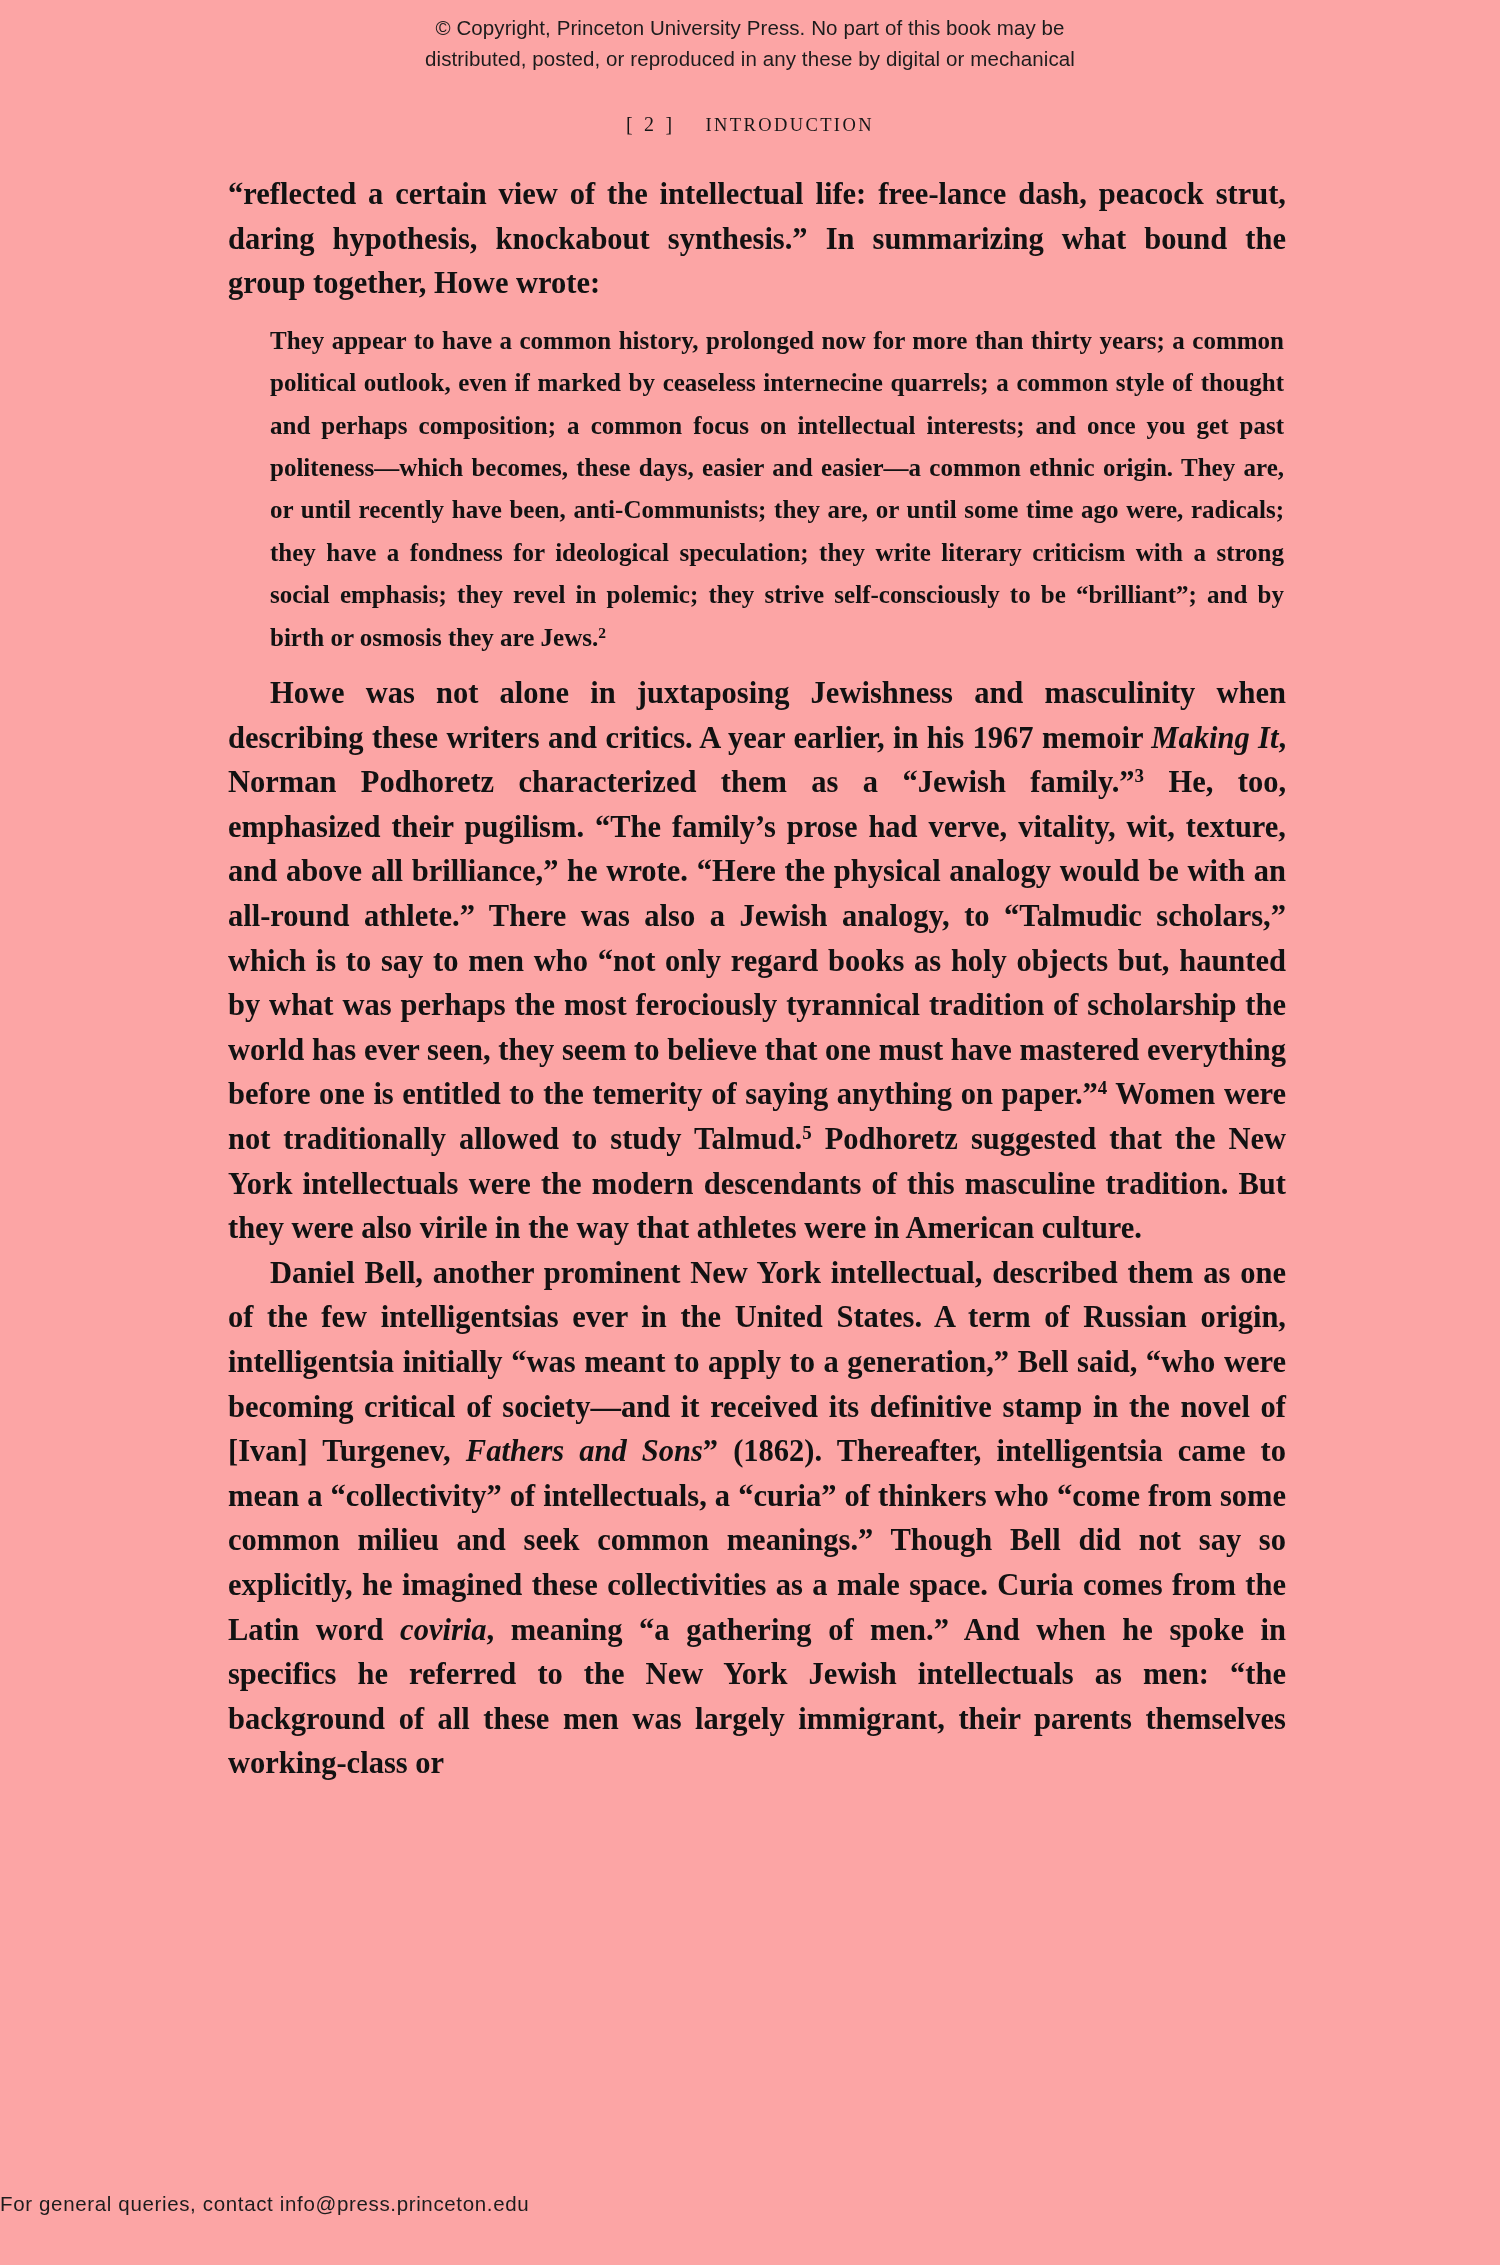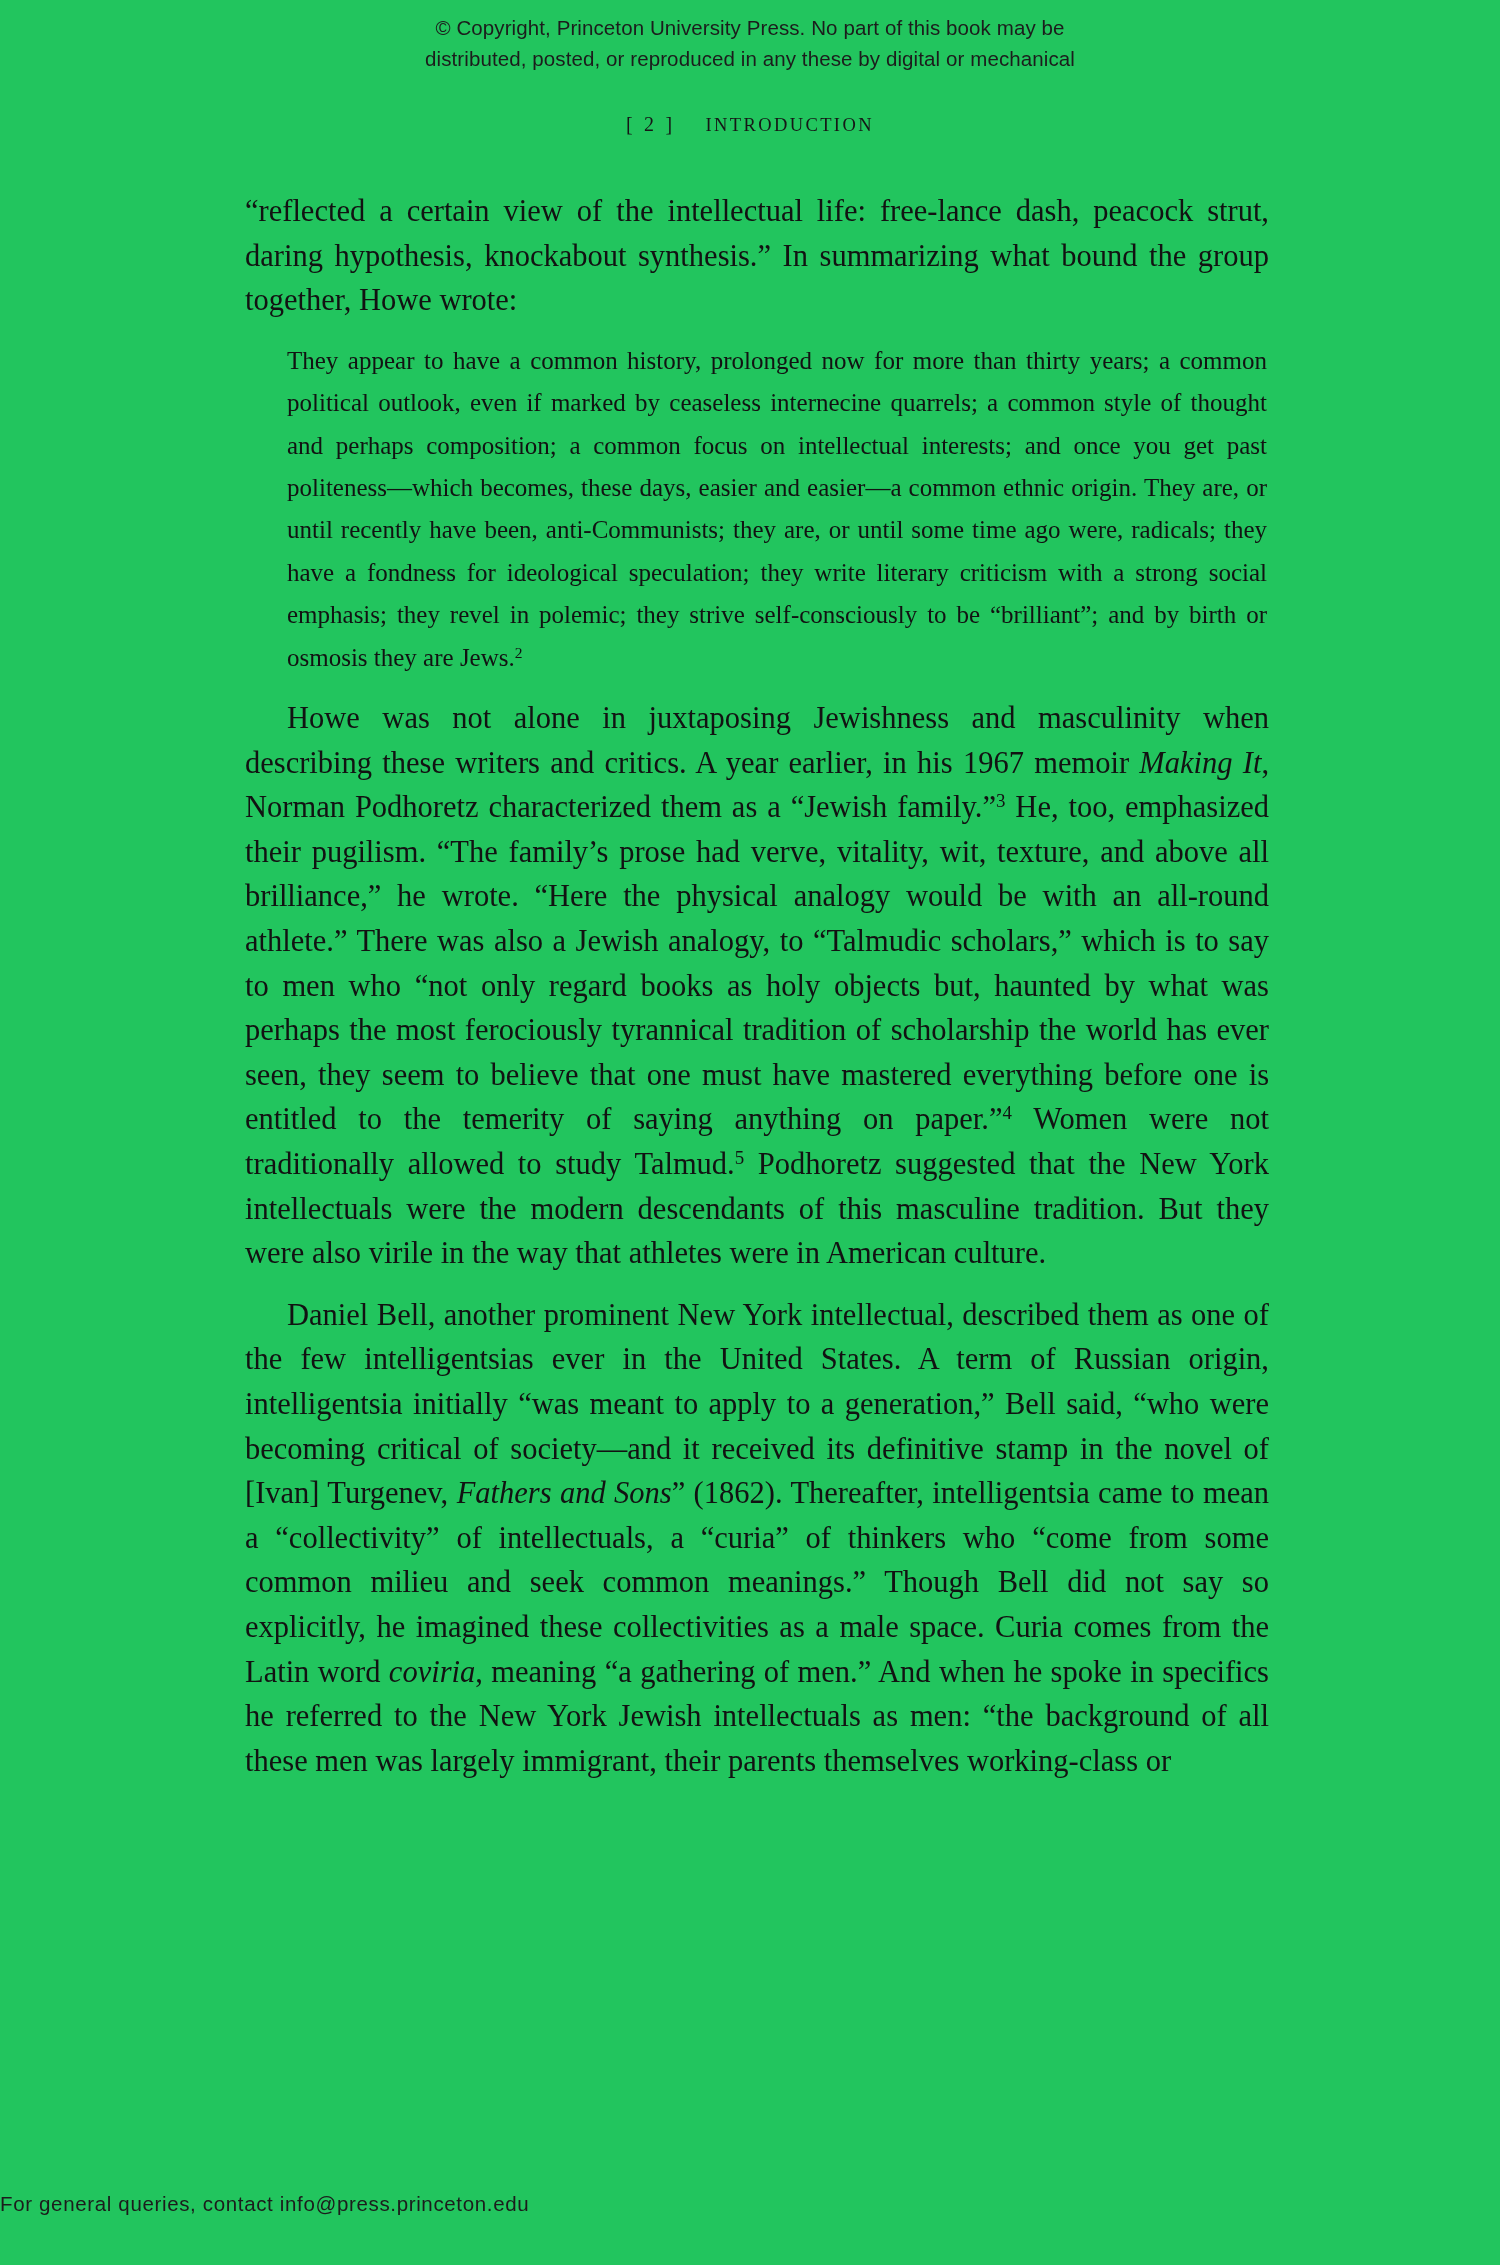--- a/index.html
+++ b/index.html
@@ -15,21 +15,21 @@
     position: relative;
     overflow: hidden;
     font-family: "Liberation Serif", "DejaVu Serif", serif;
     color: #000000;
     -webkit-font-smoothing: antialiased;
   }
 
   .page {
     position: absolute;
     inset: 0;
-    background: #22c55e;
+    background: #fca5a5;
   }
 
   
   .copyright {
     position: absolute;
     left: 0;
     right: 0;
     top: 12px;
     text-align: center;
     font-family: "Liberation Sans", "DejaVu Sans", sans-serif;
@@ -71,27 +71,28 @@
 
   
   .textblock {
     position: absolute;
     left: 228px;
     top: 172px;
     width: 1058px;
   }
 
   p {
-    margin: 17px;
+    margin: 0;
     text-align: justify;
     text-justify: inter-word;
     font-size: 30.5px;
     line-height: 44.6px;
     color: #121212;
     hyphens: manual;
+    font-weight: bold;
   }
 
   p.body {
     text-indent: 42px;
   }
   p.body.noindent {
     text-indent: 0;
   }
 
   

